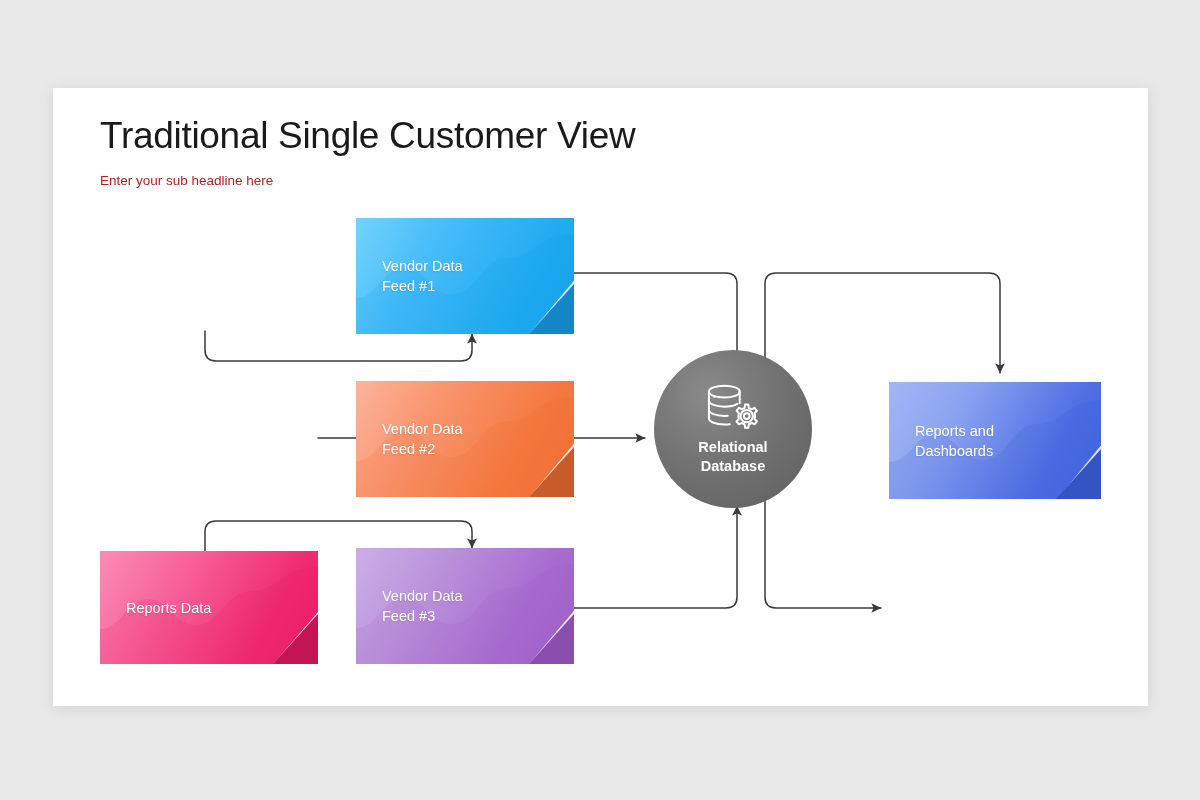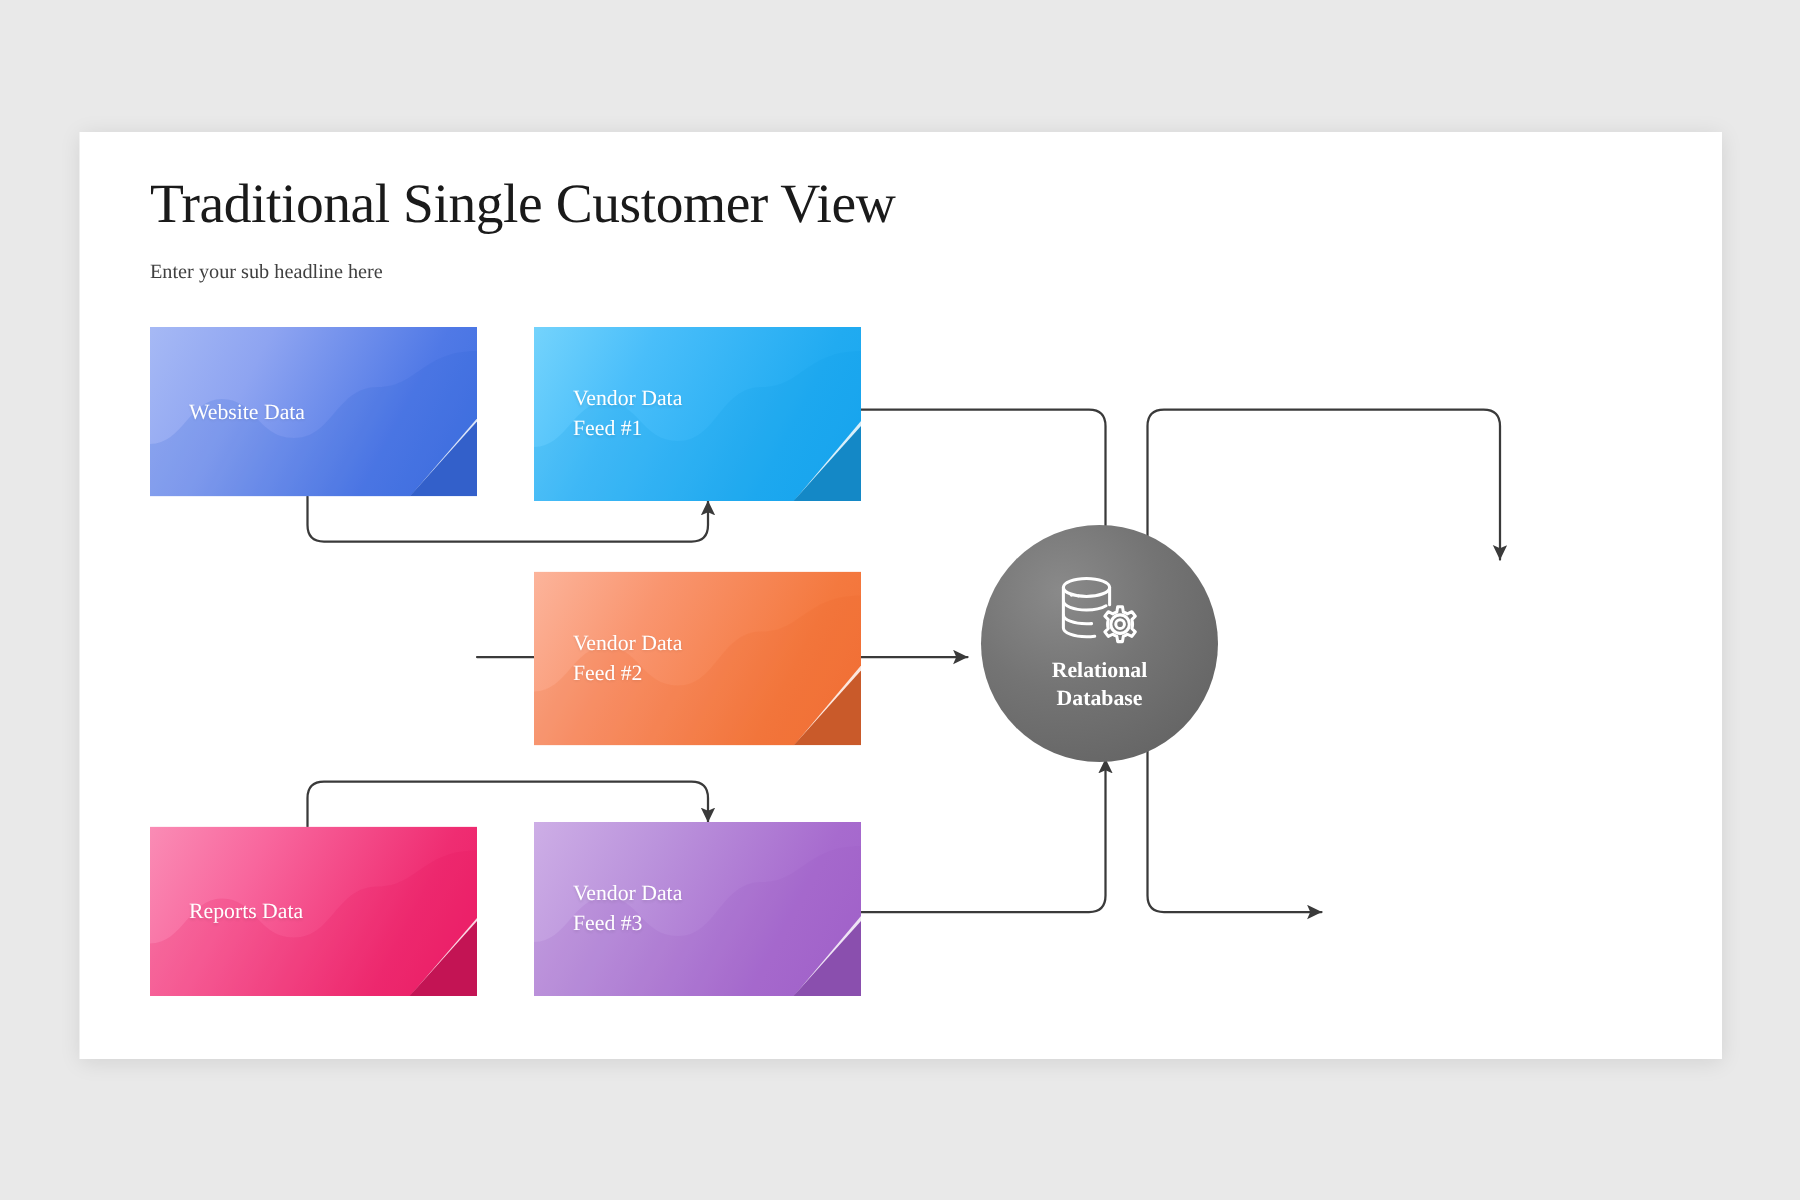--- a/index.html
+++ b/index.html
@@ -2,38 +2,38 @@
 <html><head>
 <meta charset="utf-8">
 <style>
   * { box-sizing: border-box; margin: 0; padding: 0; }
   html, body {
     width: 1200px; height: 800px;
     background: #e9e9e9;
     font-family: "Liberation Sans", sans-serif;
     overflow: hidden;
   }
-  #root { position: relative; width: 1200px; height: 800px; font-family: Liberation Serif, serif; }
+  #root { position: relative; width: 1200px; height: 800px; }
 
   .slide {
     position: absolute;
     left: 53px; top: 88px;
     width: 1095px; height: 618px;
     background: #ffffff;
     box-shadow: 0 2px 14px rgba(0,0,0,0.10);
   }
 
   .page-title {
     position: absolute; left: 47px; top: 27px;
     font-size: 37px; font-weight: 400; color: #1a1a1a;
     letter-spacing: -0.3px; white-space: nowrap;
   }
   .page-subtitle {
     position: absolute; left: 47px; top: 85px;
-    font-size: 13.5px; font-weight: 400; color: #404040;
+    font-size: 13.5px; font-weight: 400; color: #b91c1c;
     white-space: nowrap;
   }
 
   
   .canvas { position: absolute; left: 0; top: 0; width: 1095px; height: 618px; }
   .svg-layer { position: absolute; left: 0; top: 0; width: 1095px; height: 618px; pointer-events: none; }
 
   
   .node {
     position: absolute;
@@ -110,28 +110,20 @@
           <path d="M 521 350 L 592 350" marker-end="url(#ah)"></path>
 
           <path d="M 521 520 L 673 520 Q 684 520 684 509 L 684 418" marker-end="url(#ah)"></path>
 
           <path d="M 712 328 L 712 196 Q 712 185 723 185 L 936 185 Q 947 185 947 196 L 947 285" marker-end="url(#ah)"></path>
 
           <path d="M 712 380 L 712 509 Q 712 520 723 520 L 828 520" marker-end="url(#ah)"></path>
         </g>
       </svg>
 
-      <div class="node" style="left:47px; top:130px; width:218px; height:113px;">
-        <div class="face" style="background:linear-gradient(118deg,#a6b9f5 0%,#8ea4f1 30%,#5079e6 72%,#3d6fe0 100%);"></div>
-        <svg class="wave" viewBox="0 0 218 113" preserveAspectRatio="none">
-          <path d="M0,78 C22,78 26,48 48,48 C70,48 72,74 96,74 C122,74 124,40 152,40 C178,40 182,16 218,16 L218,113 L0,113 Z" fill="#2f62d4" opacity=".55"></path>
-        </svg>
-        <div class="fold" style="background:#3360ca;"></div>
-        <div class="label">Website Data</div>
-      </div>
 
 
       <div class="node" style="left:47px; top:463px; width:218px; height:113px;">
         <div class="face" style="background:linear-gradient(118deg,#fa8cb5 0%,#f8669d 30%,#ef2d72 74%,#ec1d67 100%);"></div>
         <svg class="wave" viewBox="0 0 218 113" preserveAspectRatio="none">
           <path d="M0,78 C22,78 26,48 48,48 C70,48 72,74 96,74 C122,74 124,40 152,40 C178,40 182,16 218,16 L218,113 L0,113 Z" fill="#e3135c" opacity=".55"></path>
         </svg>
         <div class="fold" style="background:#c31454;"></div>
         <div class="label">Reports Data</div>
       </div>
@@ -176,17 +168,26 @@
           <circle cx="12.6" cy="15.3" r="1.15" fill="#fff" stroke="none"></circle>
           <circle cx="17.4" cy="15.8" r="1.15" fill="#fff" stroke="none"></circle>
           <path d="M44.6 23.3 L47.9 23.3 L48.5 27.0 C49.5 27.3 50.5 27.7 51.3 28.3 L54.4 26.8 L56.8 29.9 L54.4 32.3 C54.7 33.3 54.9 34.3 54.9 35.4 C54.9 36.4 54.7 37.4 54.4 38.4 L56.8 40.8 L54.4 43.9 L51.3 42.4 C50.5 43.0 49.5 43.5 48.5 43.8 L47.9 47.5 L44.6 47.5 L44.0 43.8 C43.0 43.5 42.0 43.0 41.2 42.4 L38.1 43.9 L35.7 40.8 L38.1 38.4 C37.8 37.4 37.6 36.4 37.6 35.4 C37.6 34.3 37.8 33.3 38.1 32.3 L35.7 29.9 L38.1 26.8 L41.2 28.3 C42.0 27.7 43.0 27.3 44.0 27.0 Z"></path>
           <circle cx="46.25" cy="35.4" r="6.4"></circle>
           <circle cx="46.25" cy="35.4" r="3.0"></circle>
         </svg>
         <div class="hub-label">Relational
 Database</div>
       </div>
 
+      <div class="node" style="left:836px; top:294px; width:212px; height:117px;">
+        <div class="face" style="background:linear-gradient(118deg,#a2b6f5 0%,#8ba3f1 30%,#4f6fe4 74%,#3f63e0 100%);"></div>
+        <svg class="wave" viewBox="0 0 212 117" preserveAspectRatio="none">
+          <path d="M0,80 C22,80 26,52 46,52 C68,52 70,78 94,78 C120,78 122,42 148,42 C174,42 178,18 212,18 L212,117 L0,117 Z" fill="#3358d4" opacity=".5"></path>
+        </svg>
+        <div class="fold" style="background:#3554c4;"></div>
+        <div class="label">Reports and
+Dashboards</div>
+      </div>
 
 
     </div>
   </div>
 </div>
 
 </body></html>

